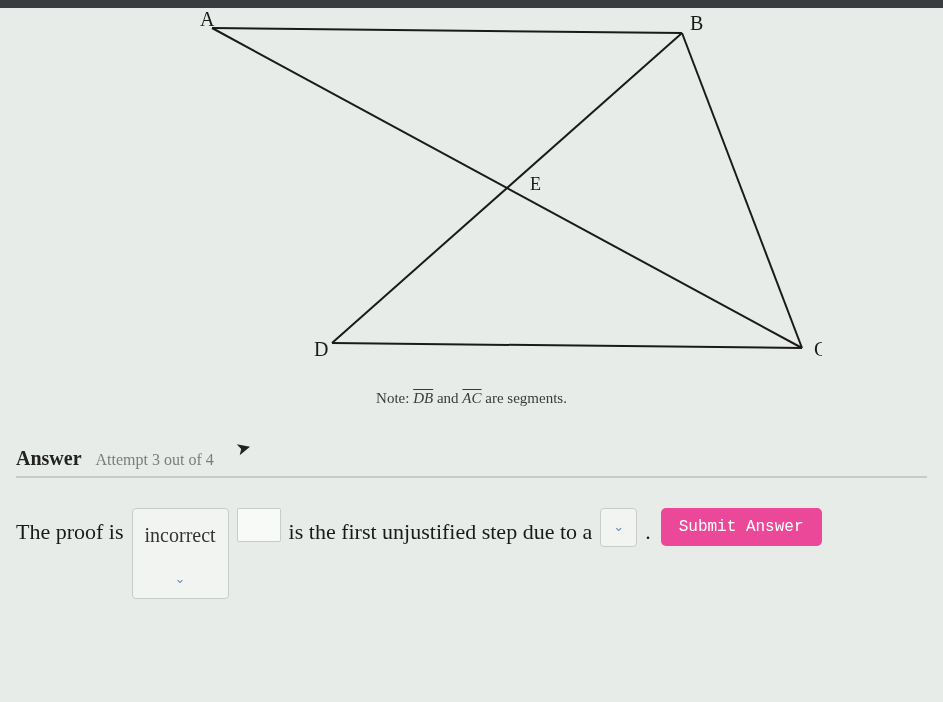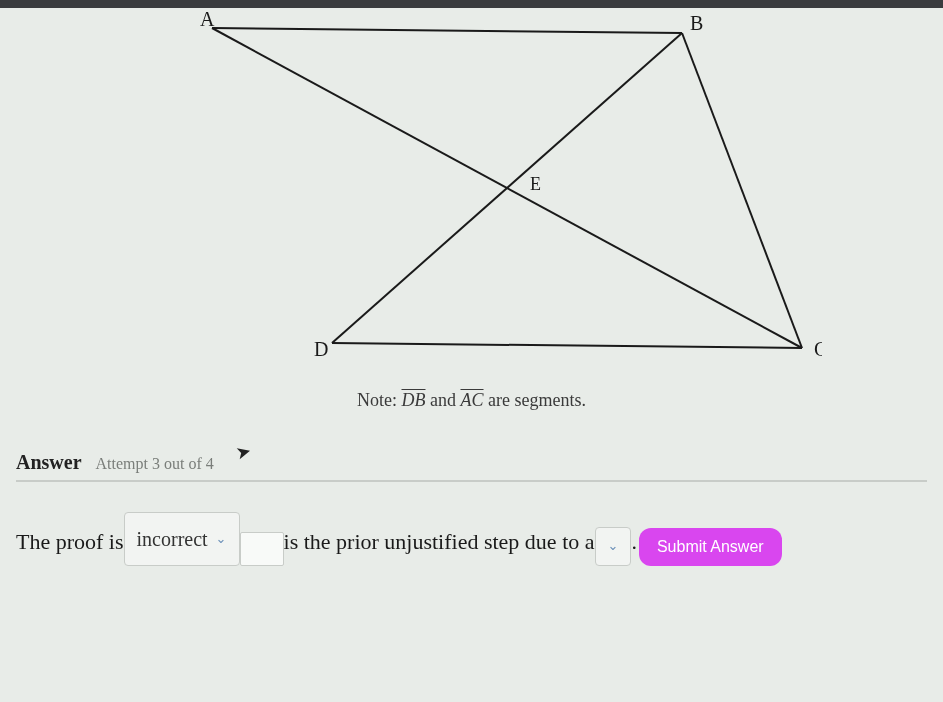--- a/index.html
+++ b/index.html
@@ -24,21 +24,21 @@
     flex-direction: column;
     align-items: center;
     padding-top: 0;
   }
   .diagram {
     width: 700px;
     height: 370px;
     position: relative;
   }
   .note {
-    font-size: 18px;
+    font-size: 15px;
     color: #3a3a3a;
     margin-top: 12px;
     text-align: center;
   }
   .overline {
     text-decoration: overline;
     font-style: italic;
   }
   .answer-section {
     margin-top: 40px;
@@ -60,59 +60,61 @@
   }
   .attempt-label {
     font-size: 16px;
     color: #7a7e7a;
   }
   .proof-line {
     font-size: 22px;
     line-height: 2.2;
     display: flex;
     flex-wrap: wrap;
-    align-items: flex-end;
+    align-items: flex-start;
+    gap: 8px;
   }
   .proof-line .txt {
     white-space: nowrap;
   }
   .dropdown {
     display: inline-flex;
     align-items: center;
     gap: 8px;
     background: #f2f4f2;
     border: 1px solid #c8ccc8;
     border-radius: 4px;
     padding: 4px 12px;
     font-size: 20px;
     color: #333;
     cursor: pointer;
+    flex-direction: column;
   }
   .chev {
     font-size: 13px;
     color: #6a8fb8;
   }
   .step-input {
     width: 44px;
     height: 34px;
     background: #f8faf8;
     border: 1px solid #c8ccc8;
     border-radius: 2px;
     font-size: 18px;
     text-align: center;
     font-family: inherit;
   }
   .submit-btn {
-    background: #d946ef;
+    background: #ec4899;
     color: #fff;
     border: none;
-    border-radius: 12px;
+    border-radius: 5px;
     padding: 10px 18px;
     font-size: 16px;
-    font-family: Liberation Sans, sans-serif;
+    font-family: Liberation Mono, monospace;
     cursor: pointer;
   }
   .period {
     margin: 0 2px 0 0;
   }
   .cursor-icon {
     position: absolute;
     left: 220px;
     top: -10px;
     font-size: 18px;
@@ -163,21 +165,21 @@
     <span class="txt">The proof is</span>
 
     <span class="dropdown">
       <span>incorrect</span>
       <span class="chev">⌄</span>
     </span>
 
 
     <input class="step-input" type="text" value="" style="">
 
-    <span class="txt">is the prior unjustified step due to a</span>
+    <span class="txt">is the first unjustified step due to a</span>
 
     <span class="dropdown">
       <span class="chev">⌄</span>
     </span>
 
     <span class="period txt">.</span>
 
     <button class="submit-btn">Submit Answer</button>
   </div>
 </div>

